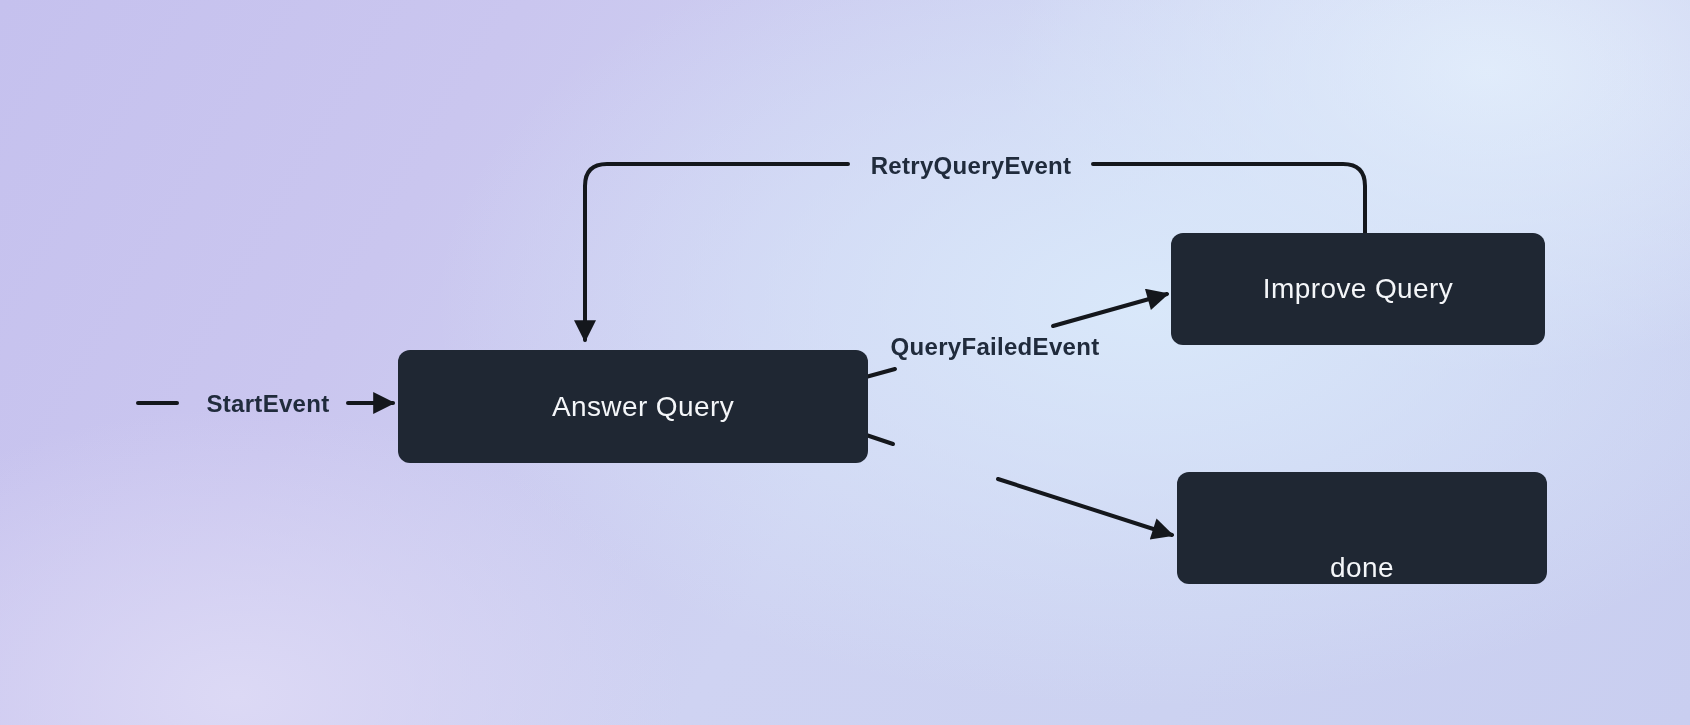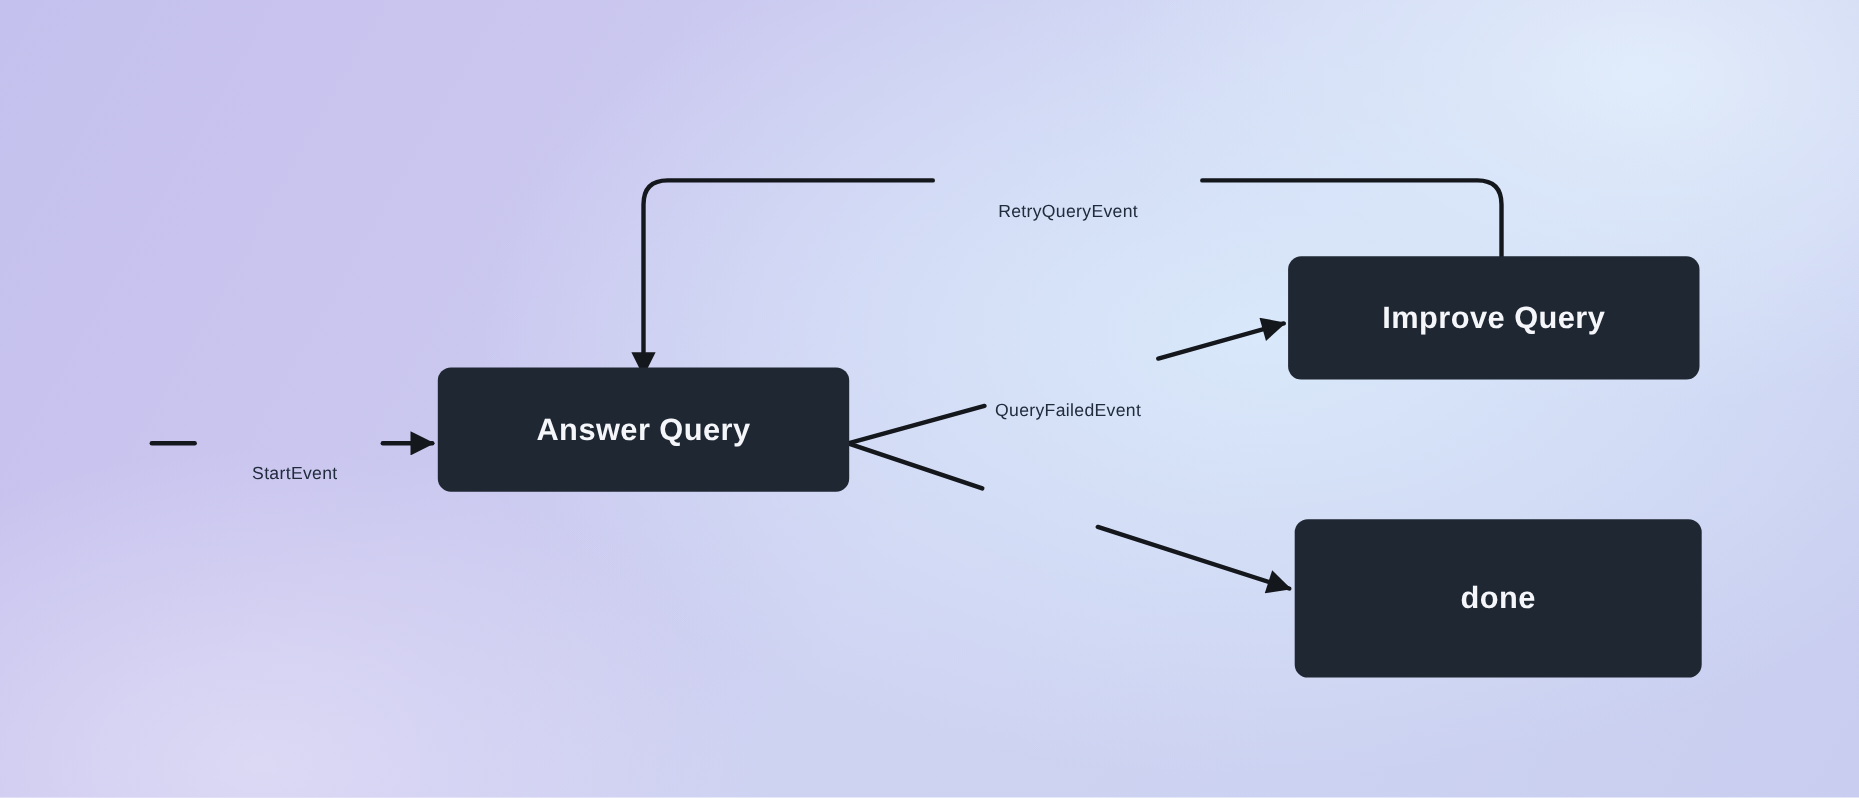--- a/index.html
+++ b/index.html
@@ -31,41 +31,40 @@
 
   .node {
     position: absolute;
     background: #1f2733;
     border-radius: 12px;
     display: flex;
     align-items: center;
     justify-content: center;
     color: #f4f6f9;
     font-size: 28px;
-    font-weight: 700;
+    font-weight: 400;
     letter-spacing: 0.4px;
     cursor: pointer;
   }
-  .node-answer-query  { left: 398px;  top: 334px; width: 374px; height: 113px; }
+  .node-answer-query  { left: 398px;  top: 350px; width: 450px; height: 113px; padding-left: 20px; }
   .node-improve-query { left: 1171px; top: 233px; width: 374px; height: 112px; }
-  .node-done          { left: 1177px; top: 472px; width: 370px; height: 144px; }
+  .node-done          { left: 1177px; top: 472px; width: 370px; height: 112px; align-items: flex-end; }
 
   .edge-label {
     position: absolute;
     transform: translate(-50%, -50%);
     color: #202b3c;
-    font-size: 16px;
-    font-weight: 400;
+    font-size: 24px;
+    font-weight: 700;
     letter-spacing: 0.3px;
     white-space: nowrap;
-    margin-top: 27px;
   }
   .label-start     { left: 268px; top: 404px; }
   .label-retry     { left: 971px; top: 166px; }
-  .label-failed    { left: 971px; top: 347px; text-align: right; }
+  .label-failed    { left: 995px; top: 347px; text-align: right; }
   .label-succeeded { left: 971px; top: 462px; }
 </style>
 </head>
 <body>
 
 <div class="canvas">
 
   <svg class="edges-layer" width="1690" height="725" viewBox="0 0 1690 725">
     <defs>
       <marker id="ah" viewBox="0 0 10 10" refX="9" refY="5" markerWidth="6.5" markerHeight="5.5" orient="auto-start-reverse">

